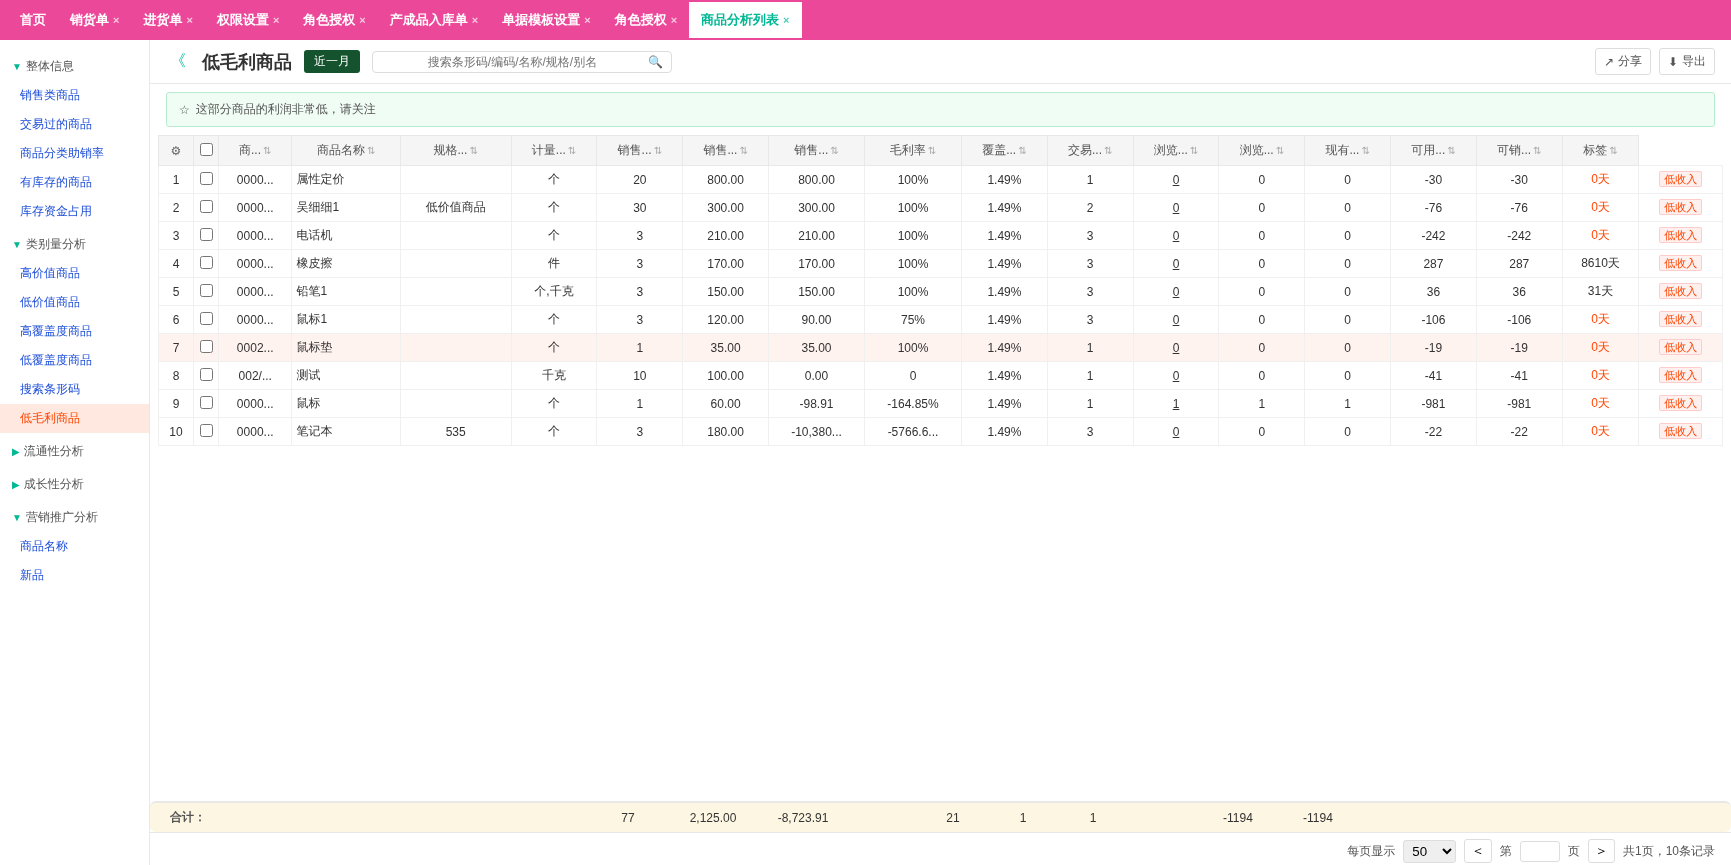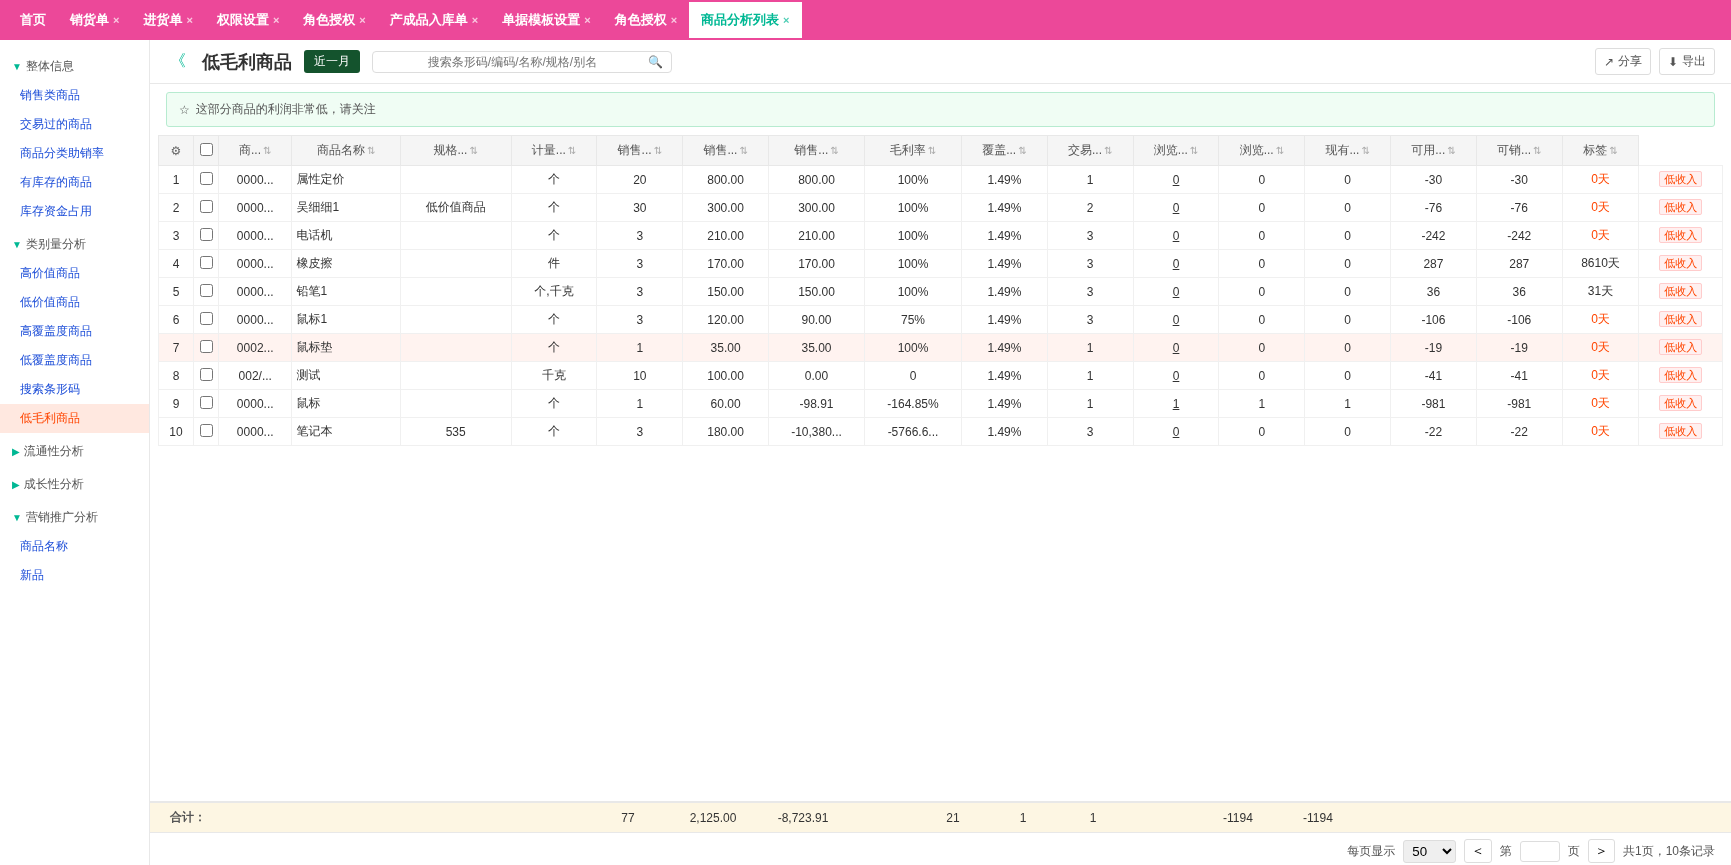--- a/index.html
+++ b/index.html
@@ -47,21 +47,21 @@
     tbody tr.highlighted { background: #fff3f0; }
     tbody td { padding: 5px 4px; text-align: center; border: 1px solid #f0f0f0; white-space: nowrap; }
     tbody td.text-left { text-align: left; }
     .tag-low-income { background: #fff0f0; color: #ff4500; border: 1px solid #ffcccc; border-radius: 2px; padding: 1px 4px; font-size: 11px; }
     .underline-link { text-decoration: underline; cursor: pointer; color: #333; }
     .red-text { color: #ff4500; }
     .col-num { width: 35px; }
     .col-check { width: 25px; }
 
     
-    .table-footer { background: #fdf6e3; border-top: 2px solid #e8e8e8; padding: 6px 8px; display: flex; align-items: center; }
+    .table-footer { background: #fdf6e3; border-top: 2px solid #e8e8e8; padding: 6px 8px; display: flex; align-items: center; border-radius: 6px; }
     .footer-label { font-weight: bold; color: #555; padding: 0 12px; }
     .footer-cells { display: flex; flex: 1; }
     .footer-cell { text-align: center; font-size: 12px; padding: 0 4px; }
 
     
     .pagination { display: flex; align-items: center; justify-content: flex-end; padding: 6px 16px; border-top: 1px solid #e8e8e8; gap: 8px; font-size: 12px; color: #555; background: #fff; }
     .pagination select { border: 1px solid #ddd; padding: 2px 4px; border-radius: 3px; }
     .pagination .page-btn { border: 1px solid #ddd; background: #fff; padding: 2px 6px; border-radius: 3px; cursor: pointer; }
     .pagination input { border: 1px solid #ddd; width: 40px; text-align: center; padding: 2px 4px; border-radius: 3px; }
 

